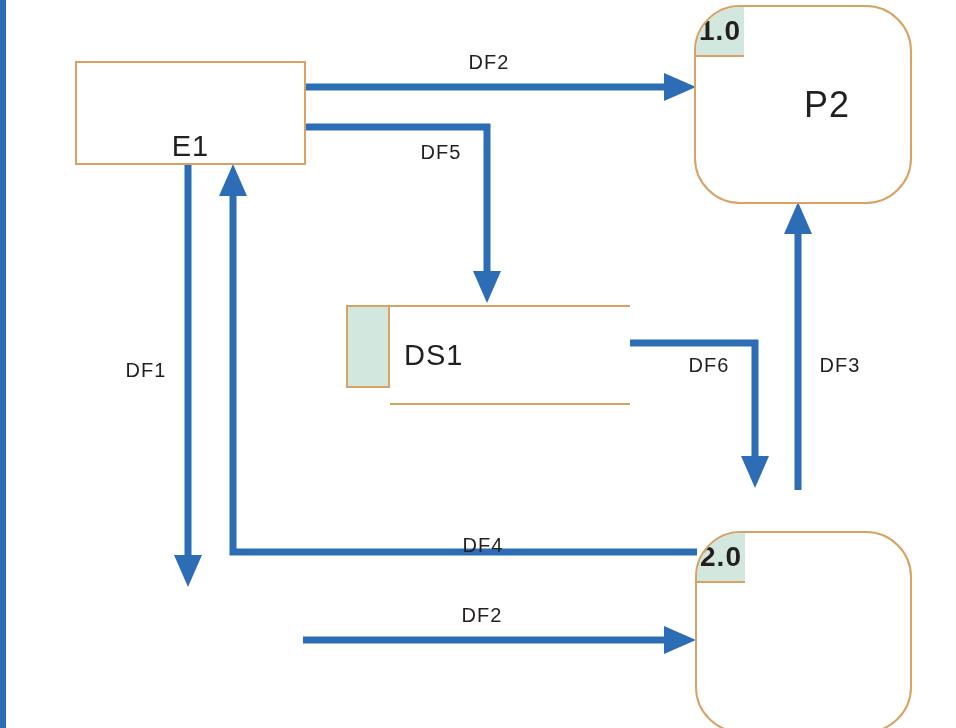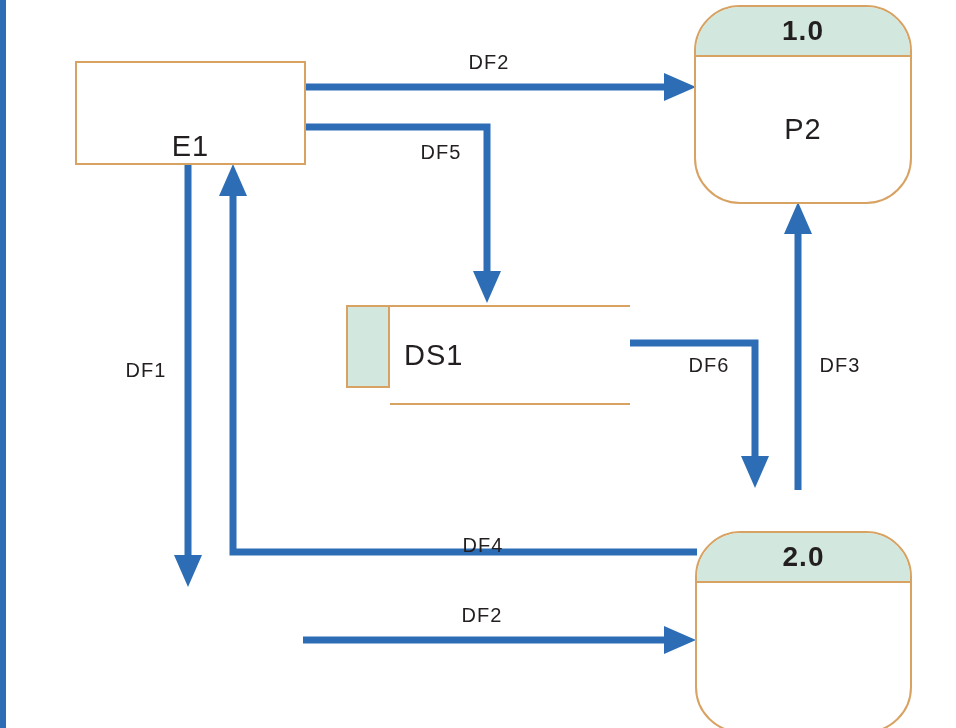--- a/index.html
+++ b/index.html
@@ -10,31 +10,31 @@
   .left-bar{position:absolute;left:0;top:0;width:6px;height:728px;background:var(--arrow-blue);}
   .flows-svg{position:absolute;left:0;top:0;width:956px;height:728px;}
   .flow-line{stroke:var(--arrow-blue);stroke-width:7;fill:none;stroke-linecap:butt;}
   .arrow-head{fill:var(--arrow-blue);stroke:none;}
   .entity{
     position:absolute;border:2px solid var(--node-border);background:#fff;
     display:flex;align-items:flex-end;justify-content:center;font-size:29px;letter-spacing:1px;
   }
   .process{
     position:absolute;border:2px solid var(--node-border);border-radius:46px;
-    background:#fff;overflow:hidden;display:flex;flex-direction:column;
+    background:#fff;overflow:hidden;display:flex;flex-direction:row;
   }
   .process-header{
     height:48px;flex:0 0 48px;background:var(--header-fill);
     border-bottom:2px solid var(--node-border);
     display:flex;align-items:center;justify-content:center;
     font-weight:bold;font-size:28px;letter-spacing:1px;
   }
   .process-body{
     flex:1;display:flex;align-items:center;justify-content:center;
-    font-size:29px;letter-spacing:1px;border-radius:6px;
+    font-size:36px;letter-spacing:1px;border-radius:6px;
   }
   .datastore-left{
     position:absolute;left:346px;top:305px;width:44px;height:83px;
     background:var(--header-fill);border:2px solid var(--node-border);box-sizing:border-box;
   }
   .datastore-body{
     position:absolute;left:390px;top:305px;width:240px;height:100px;box-sizing:border-box;
     border-top:2px solid var(--node-border);border-bottom:2px solid var(--node-border);
     display:flex;align-items:center;font-size:29px;letter-spacing:1px;padding-left:14px;
   }

